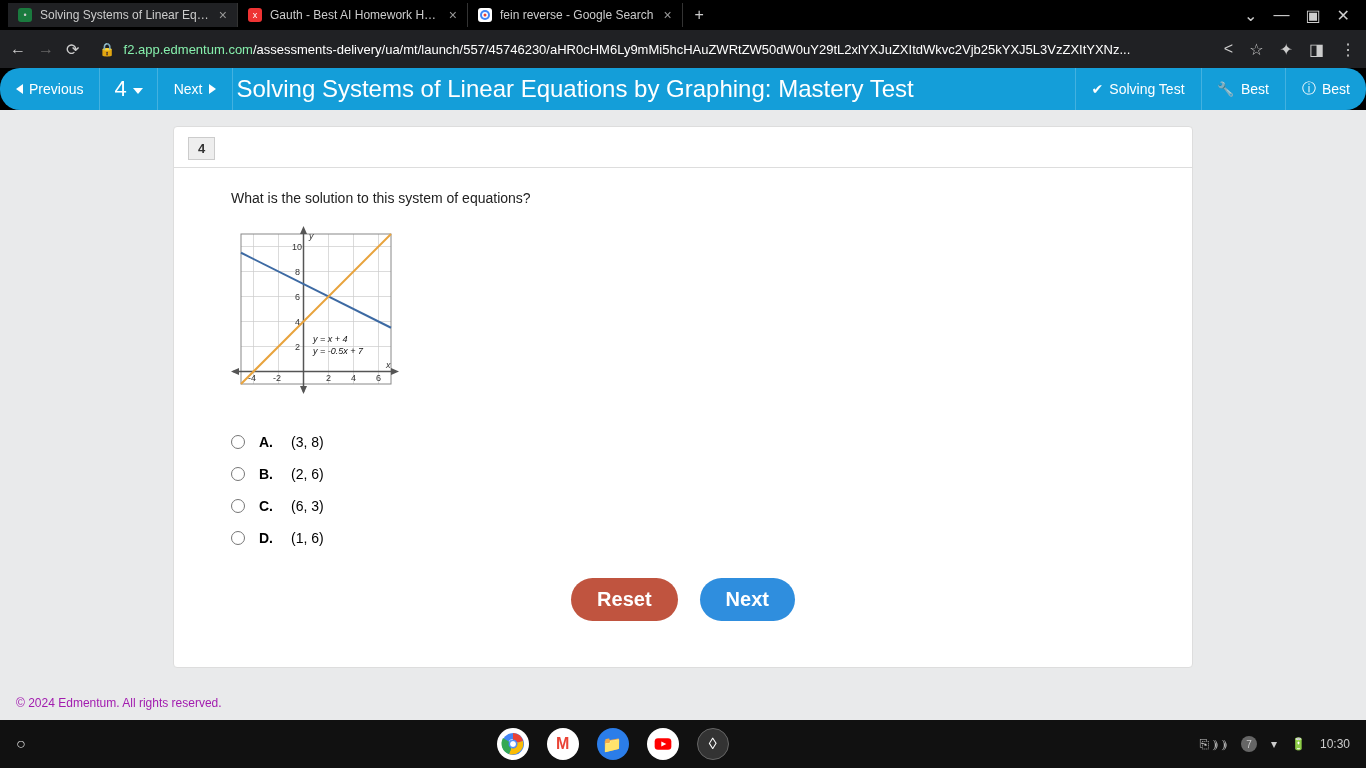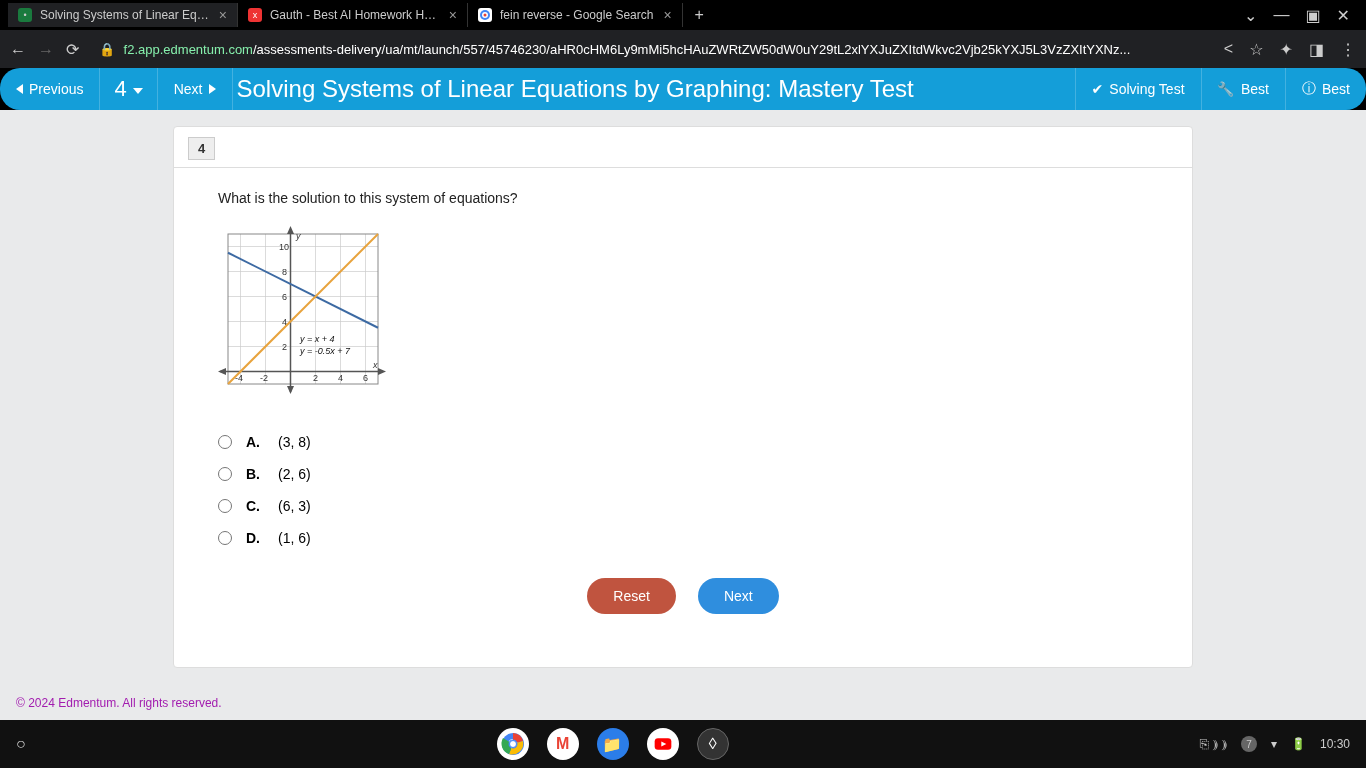--- a/index.html
+++ b/index.html
@@ -31,30 +31,30 @@
 .hdr-qnum::after { content: ''; width: 0; height: 0; border-left: 5px solid transparent; border-right: 5px solid transparent; border-top: 6px solid #fff; margin-left: 2px; margin-top: 4px; }
 .hdr-title { font-size: 24px; padding: 0 4px; flex: 1; }
 .hdr-right { margin-left: auto; display: flex; height: 100%; }
 .hdr-right .hdr-btn { border-left: 1px solid rgba(255,255,255,0.2); border-right: none; }
 
 
 .page-bg { background: #e9eaeb; height: calc(100vh - 30px - 38px - 42px - 48px); overflow: auto; padding-top: 16px; }
 .card { background: #fff; width: 1020px; margin: 0 auto; border-radius: 4px; border: 1px solid #ddd; min-height: 542px; position: relative; }
 .q-badge { position: absolute; top: 10px; left: 14px; background: #eee; border: 1px solid #ccc; padding: 3px 9px; font-size: 13px; font-weight: bold; color: #333; }
 .q-divider { border-bottom: 1px solid #ddd; margin-top: 40px; }
-.q-body { padding: 22px 44px; }
+.q-body { padding: 22px 57px; }
 .q-text { font-size: 14px; color: #222; margin-bottom: 18px; }
 .graph-wrap { margin-bottom: 28px; }
 .choices { }
 .choice { display: flex; align-items: center; gap: 14px; padding: 8px 0; font-size: 14px; }
 .choice input[type=radio] { width: 14px; height: 14px; }
 .choice-letter { font-weight: bold; min-width: 18px; }
 .choice-text { }
 .btn-row { display: flex; gap: 22px; justify-content: center; padding: 24px 0; }
-.btn { border: none; padding: 10px 26px; border-radius: 22px; color: #fff; font-size: 14px; font-weight: normal; cursor: pointer; }
+.btn { border: none; padding: 10px 26px; border-radius: 22px; color: #fff; font-size: 20px; font-weight: bold; cursor: pointer; }
 .btn-reset { background: #c0543f; }
 .btn-next { background: #2f8ede; }
 
 .footer { color: #a21caf; font-size: 12px; padding: 28px 0 0 16px; }
 
 
 .taskbar { position: fixed; bottom: 0; left: 0; right: 0; height: 48px; background: #111; display: flex; align-items: center; padding: 0 16px; }
 .tb-left { color: #ccc; }
 .tb-center { margin: 0 auto; display: flex; gap: 18px; align-items: center; }
 .tb-icon { width: 32px; height: 32px; border-radius: 50%; display: flex; align-items: center; justify-content: center; font-size: 16px; color: #fff; }

